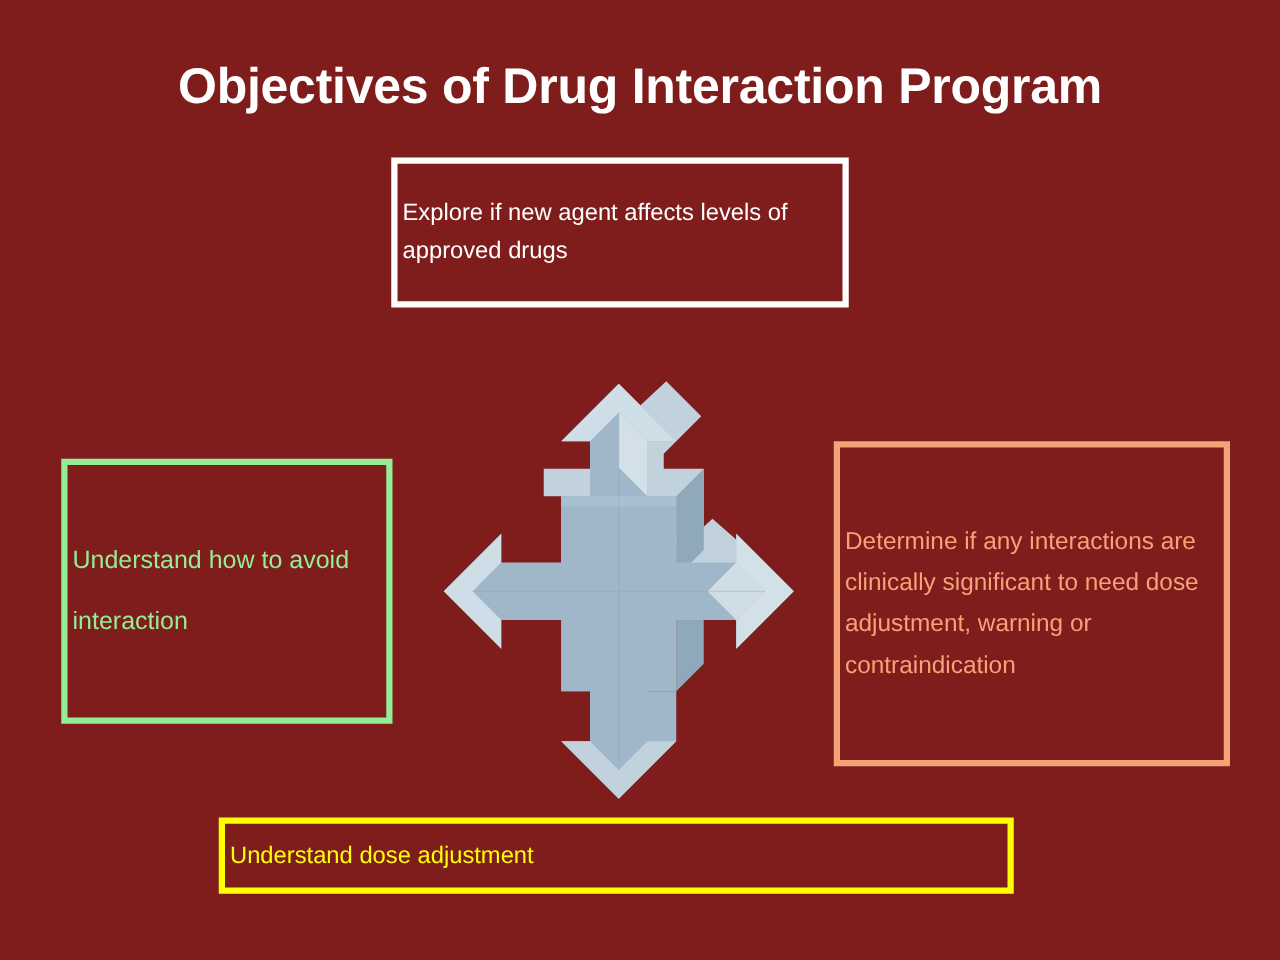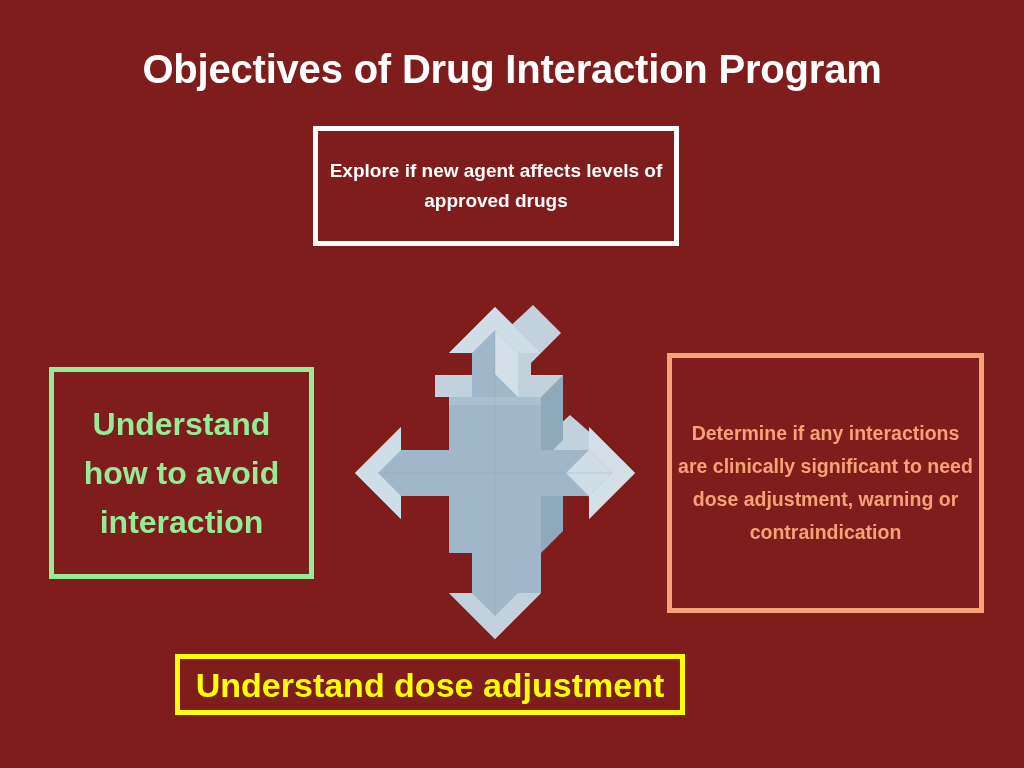--- a/index.html
+++ b/index.html
@@ -35,22 +35,21 @@
     white-space: nowrap;
   }
 
   
   .callout {
     position: absolute;
     box-sizing: border-box;
     display: flex;
     align-items: center;
     justify-content: center;
-    text-align: center;
-    font-weight: bold;
+    font-weight: normal;
     background: transparent;
   }
   .callout .callout-text {
     display: block;
     width: 100%;
     padding: 0 4px;
     box-sizing: border-box;
   }
 
   
@@ -66,45 +65,45 @@
   }
 
   
   #box-understand-avoid {
     left: 49px;
     top: 367px;
     width: 265px;
     height: 212px;
     border: 5px solid #94ec97;
     color: #94ec97;
-    font-size: 32px;
+    font-size: 20px;
     line-height: 49px;
   }
 
   
   #box-determine {
     left: 667px;
     top: 353px;
     width: 317px;
     height: 260px;
     border: 5px solid #f6a278;
     color: #f6a278;
     font-size: 19.5px;
     line-height: 33px;
   }
 
   
   #box-dose-adjustment {
     left: 175px;
     top: 654px;
-    width: 510px;
+    width: 636px;
     height: 61px;
     border: 5px solid #737373;
     color: #ffff00;
-    font-size: 34px;
+    font-size: 19px;
     line-height: 34px;
   }
 
   
   #four-way-arrow {
     position: absolute;
     left: 345px;
     top: 293px;
     width: 300px;
     height: 355px;

